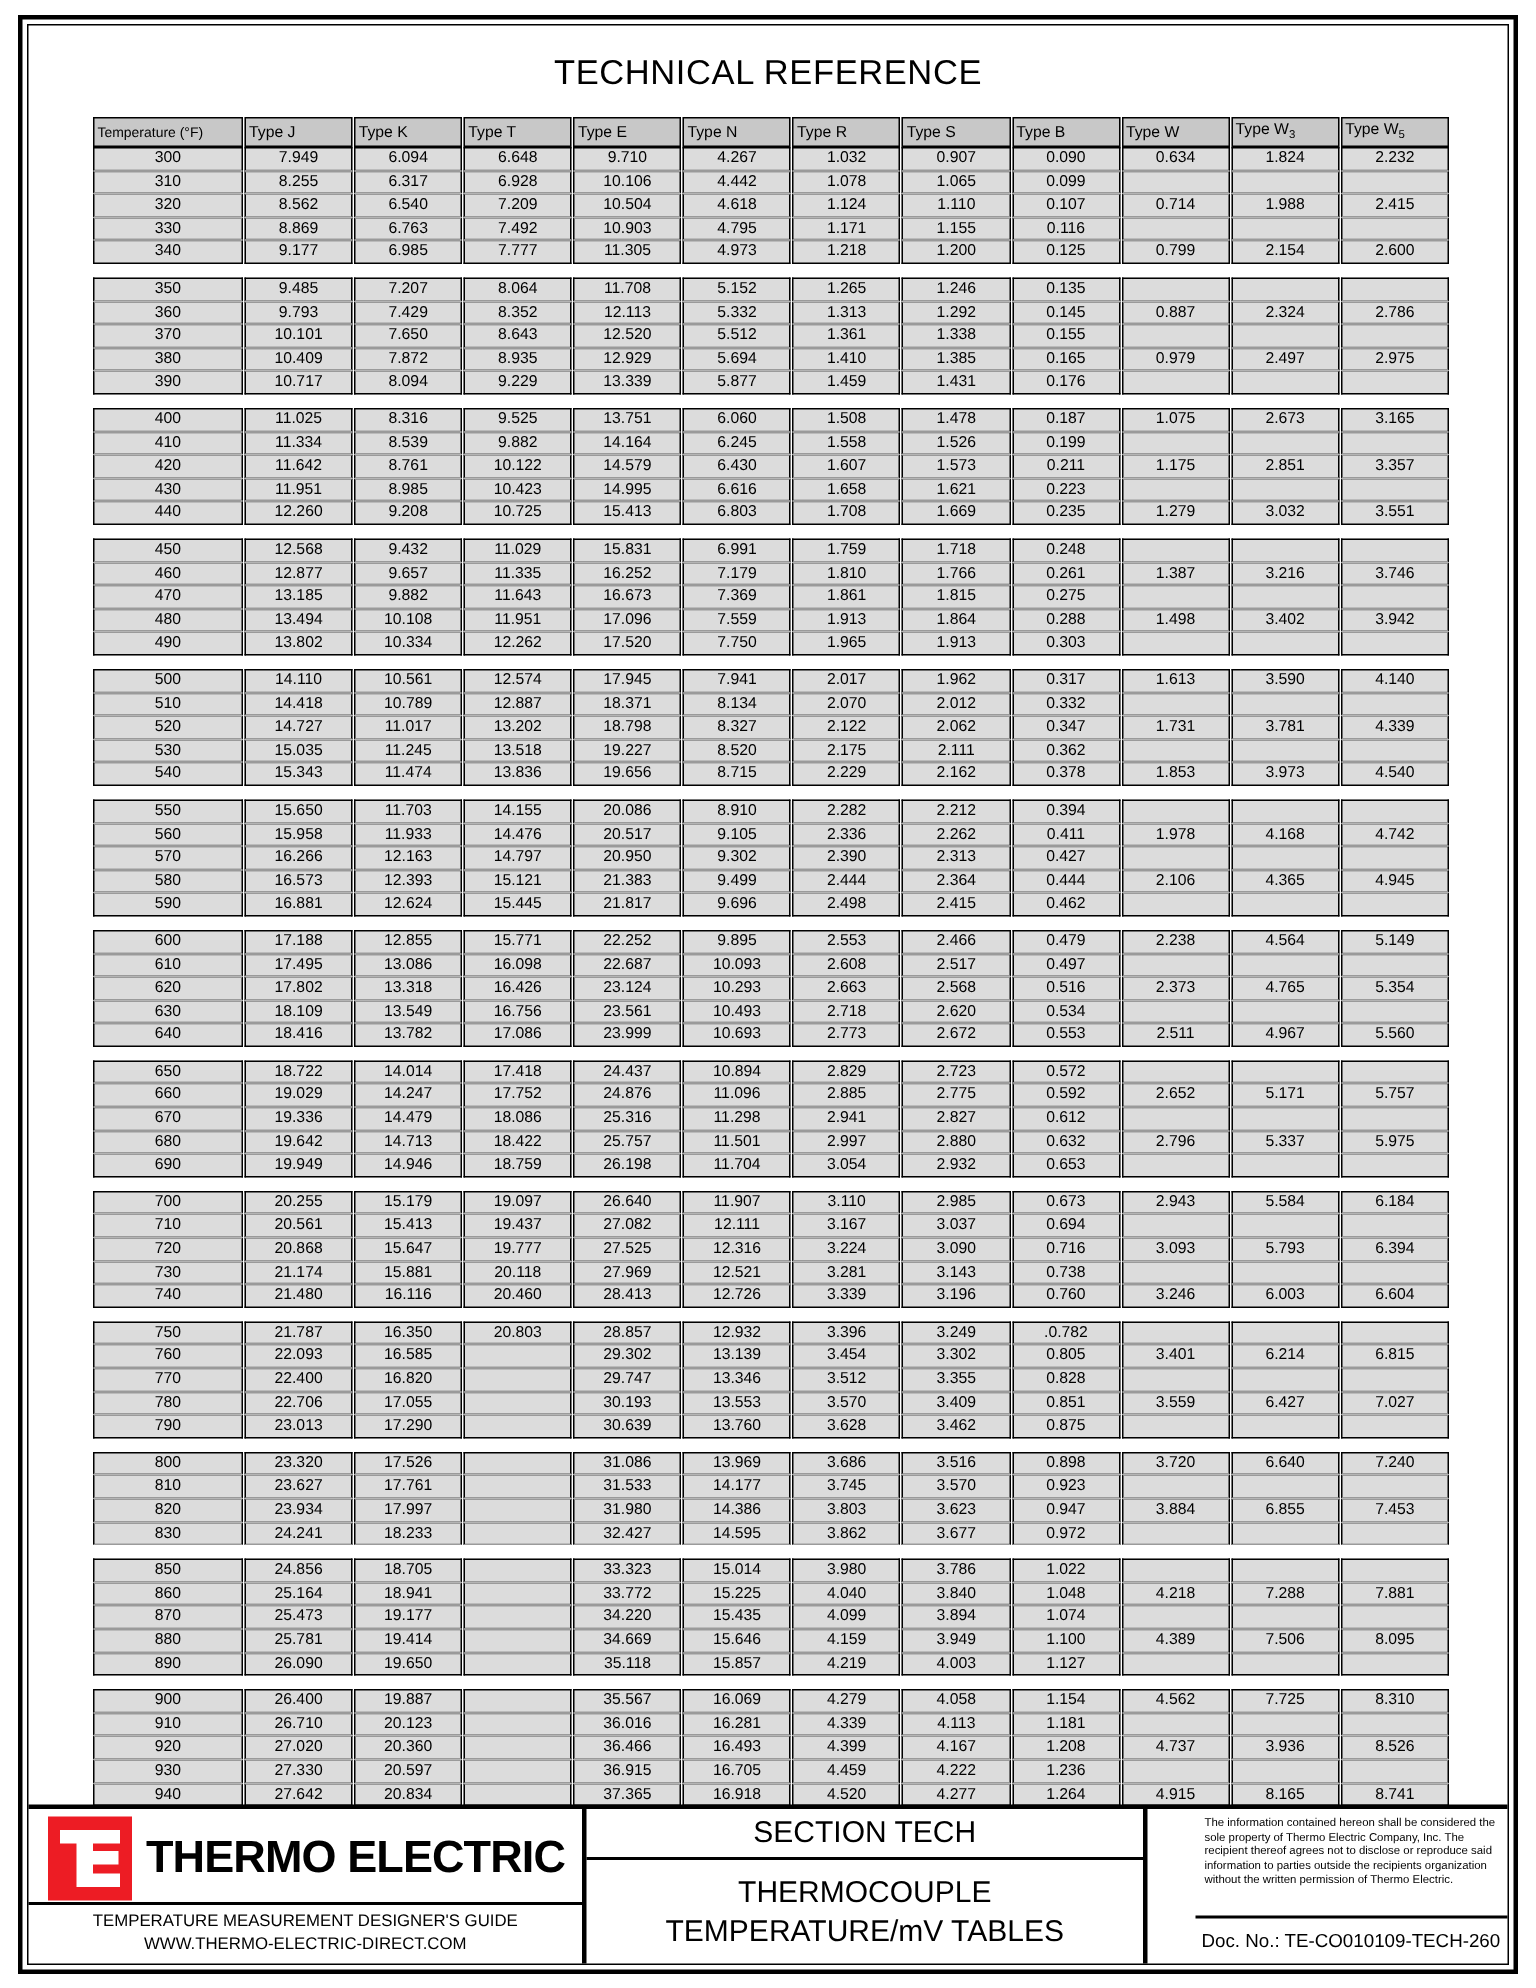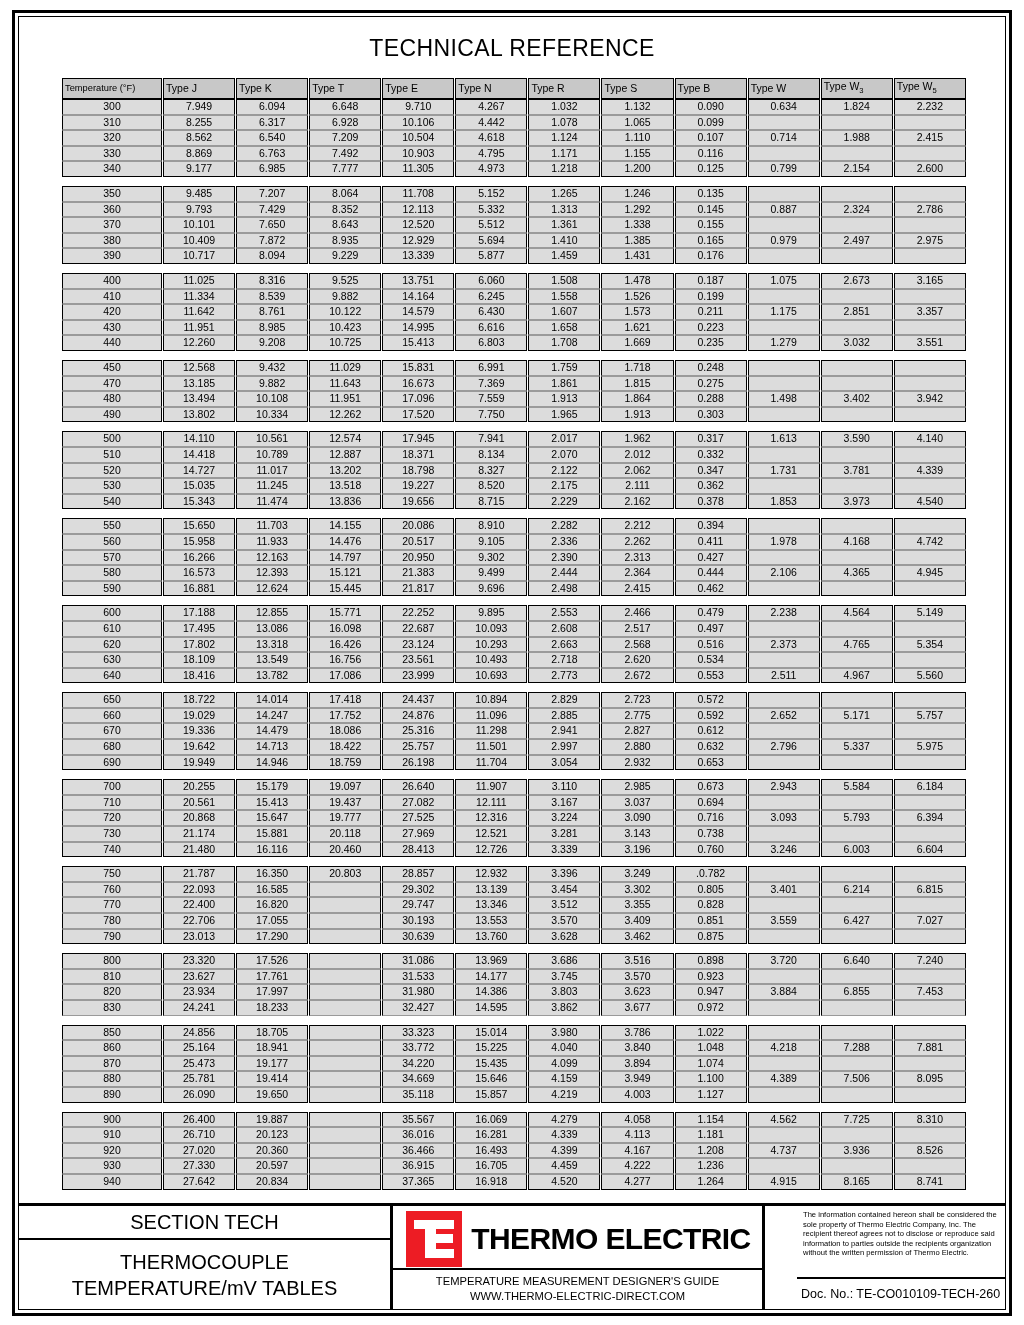--- a/index.html
+++ b/index.html
@@ -232,21 +232,21 @@
           </thead>
           <tbody>
               <tr class="grp-first">
                 <td>300</td>
                 <td>7.949</td>
                 <td>6.094</td>
                 <td>6.648</td>
                 <td>9.710</td>
                 <td>4.267</td>
                 <td>1.032</td>
-                <td>1.132</td>
+                <td>0.907</td>
                 <td>0.090</td>
                 <td>0.634</td>
                 <td>1.824</td>
                 <td>2.232</td>
               </tr>
               <tr class="">
                 <td>310</td>
                 <td>8.255</td>
                 <td>6.317</td>
                 <td>6.928</td>
@@ -458,20 +458,34 @@
                 <td>15.831</td>
                 <td>6.991</td>
                 <td>1.759</td>
                 <td>1.718</td>
                 <td>0.248</td>
                 <td class="blank"></td>
                 <td class="blank"></td>
                 <td class="blank"></td>
               </tr>
               <tr class="">
+                <td>460</td>
+                <td>12.877</td>
+                <td>9.657</td>
+                <td>11.335</td>
+                <td>16.252</td>
+                <td>7.179</td>
+                <td>1.810</td>
+                <td>1.766</td>
+                <td>0.261</td>
+                <td>1.387</td>
+                <td>3.216</td>
+                <td>3.746</td>
+              </tr>
+              <tr class="">
                 <td>470</td>
                 <td>13.185</td>
                 <td>9.882</td>
                 <td>11.643</td>
                 <td>16.673</td>
                 <td>7.369</td>
                 <td>1.861</td>
                 <td>1.815</td>
                 <td>0.275</td>
                 <td class="blank"></td>
@@ -1147,45 +1161,45 @@
                 <td>1.264</td>
                 <td>4.915</td>
                 <td>8.165</td>
                 <td>8.741</td>
               </tr>
             </tbody>
         </table>
       </div>
 
       <div class="footer">
-
-        <div class="fcol f-mid">
-          <div class="f-section">SECTION TECH</div>
-          <div class="f-doctitle">
-            <div>THERMOCOUPLE</div>
-            <div>TEMPERATURE/mV TABLES</div>
-          </div>
-        </div>
 
         <div class="fcol f-brand">
           <div class="brand-logo-row">
             <span class="te-mark">
               <i class="top"></i>
                 <i class="stem"></i>
                 <i class="mid"></i>
                 <i class="bot"></i>
             </span>
             <span class="brand-word">THERMO ELECTRIC</span>
           </div>
           <div class="brand-sub">
             <div>TEMPERATURE MEASUREMENT DESIGNER'S GUIDE</div>
             <div>WWW.THERMO-ELECTRIC-DIRECT.COM</div>
           </div>
         </div>
 
+        <div class="fcol f-mid">
+          <div class="f-section">SECTION TECH</div>
+          <div class="f-doctitle">
+            <div>THERMOCOUPLE</div>
+            <div>TEMPERATURE/mV TABLES</div>
+          </div>
+        </div>
+
         <div class="fcol f-legal">
           <div class="legal-text">The information contained hereon shall be considered the sole property of Thermo Electric Company, Inc. The recipient thereof agrees not to disclose or reproduce said information to parties outside the recipients organization without the written permission of Thermo Electric.</div>
           <div class="f-docno">Doc. No.: TE-CO010109-TECH-260</div>
         </div>
 
       </div>
 
     </div>
   </div>
 </div>

